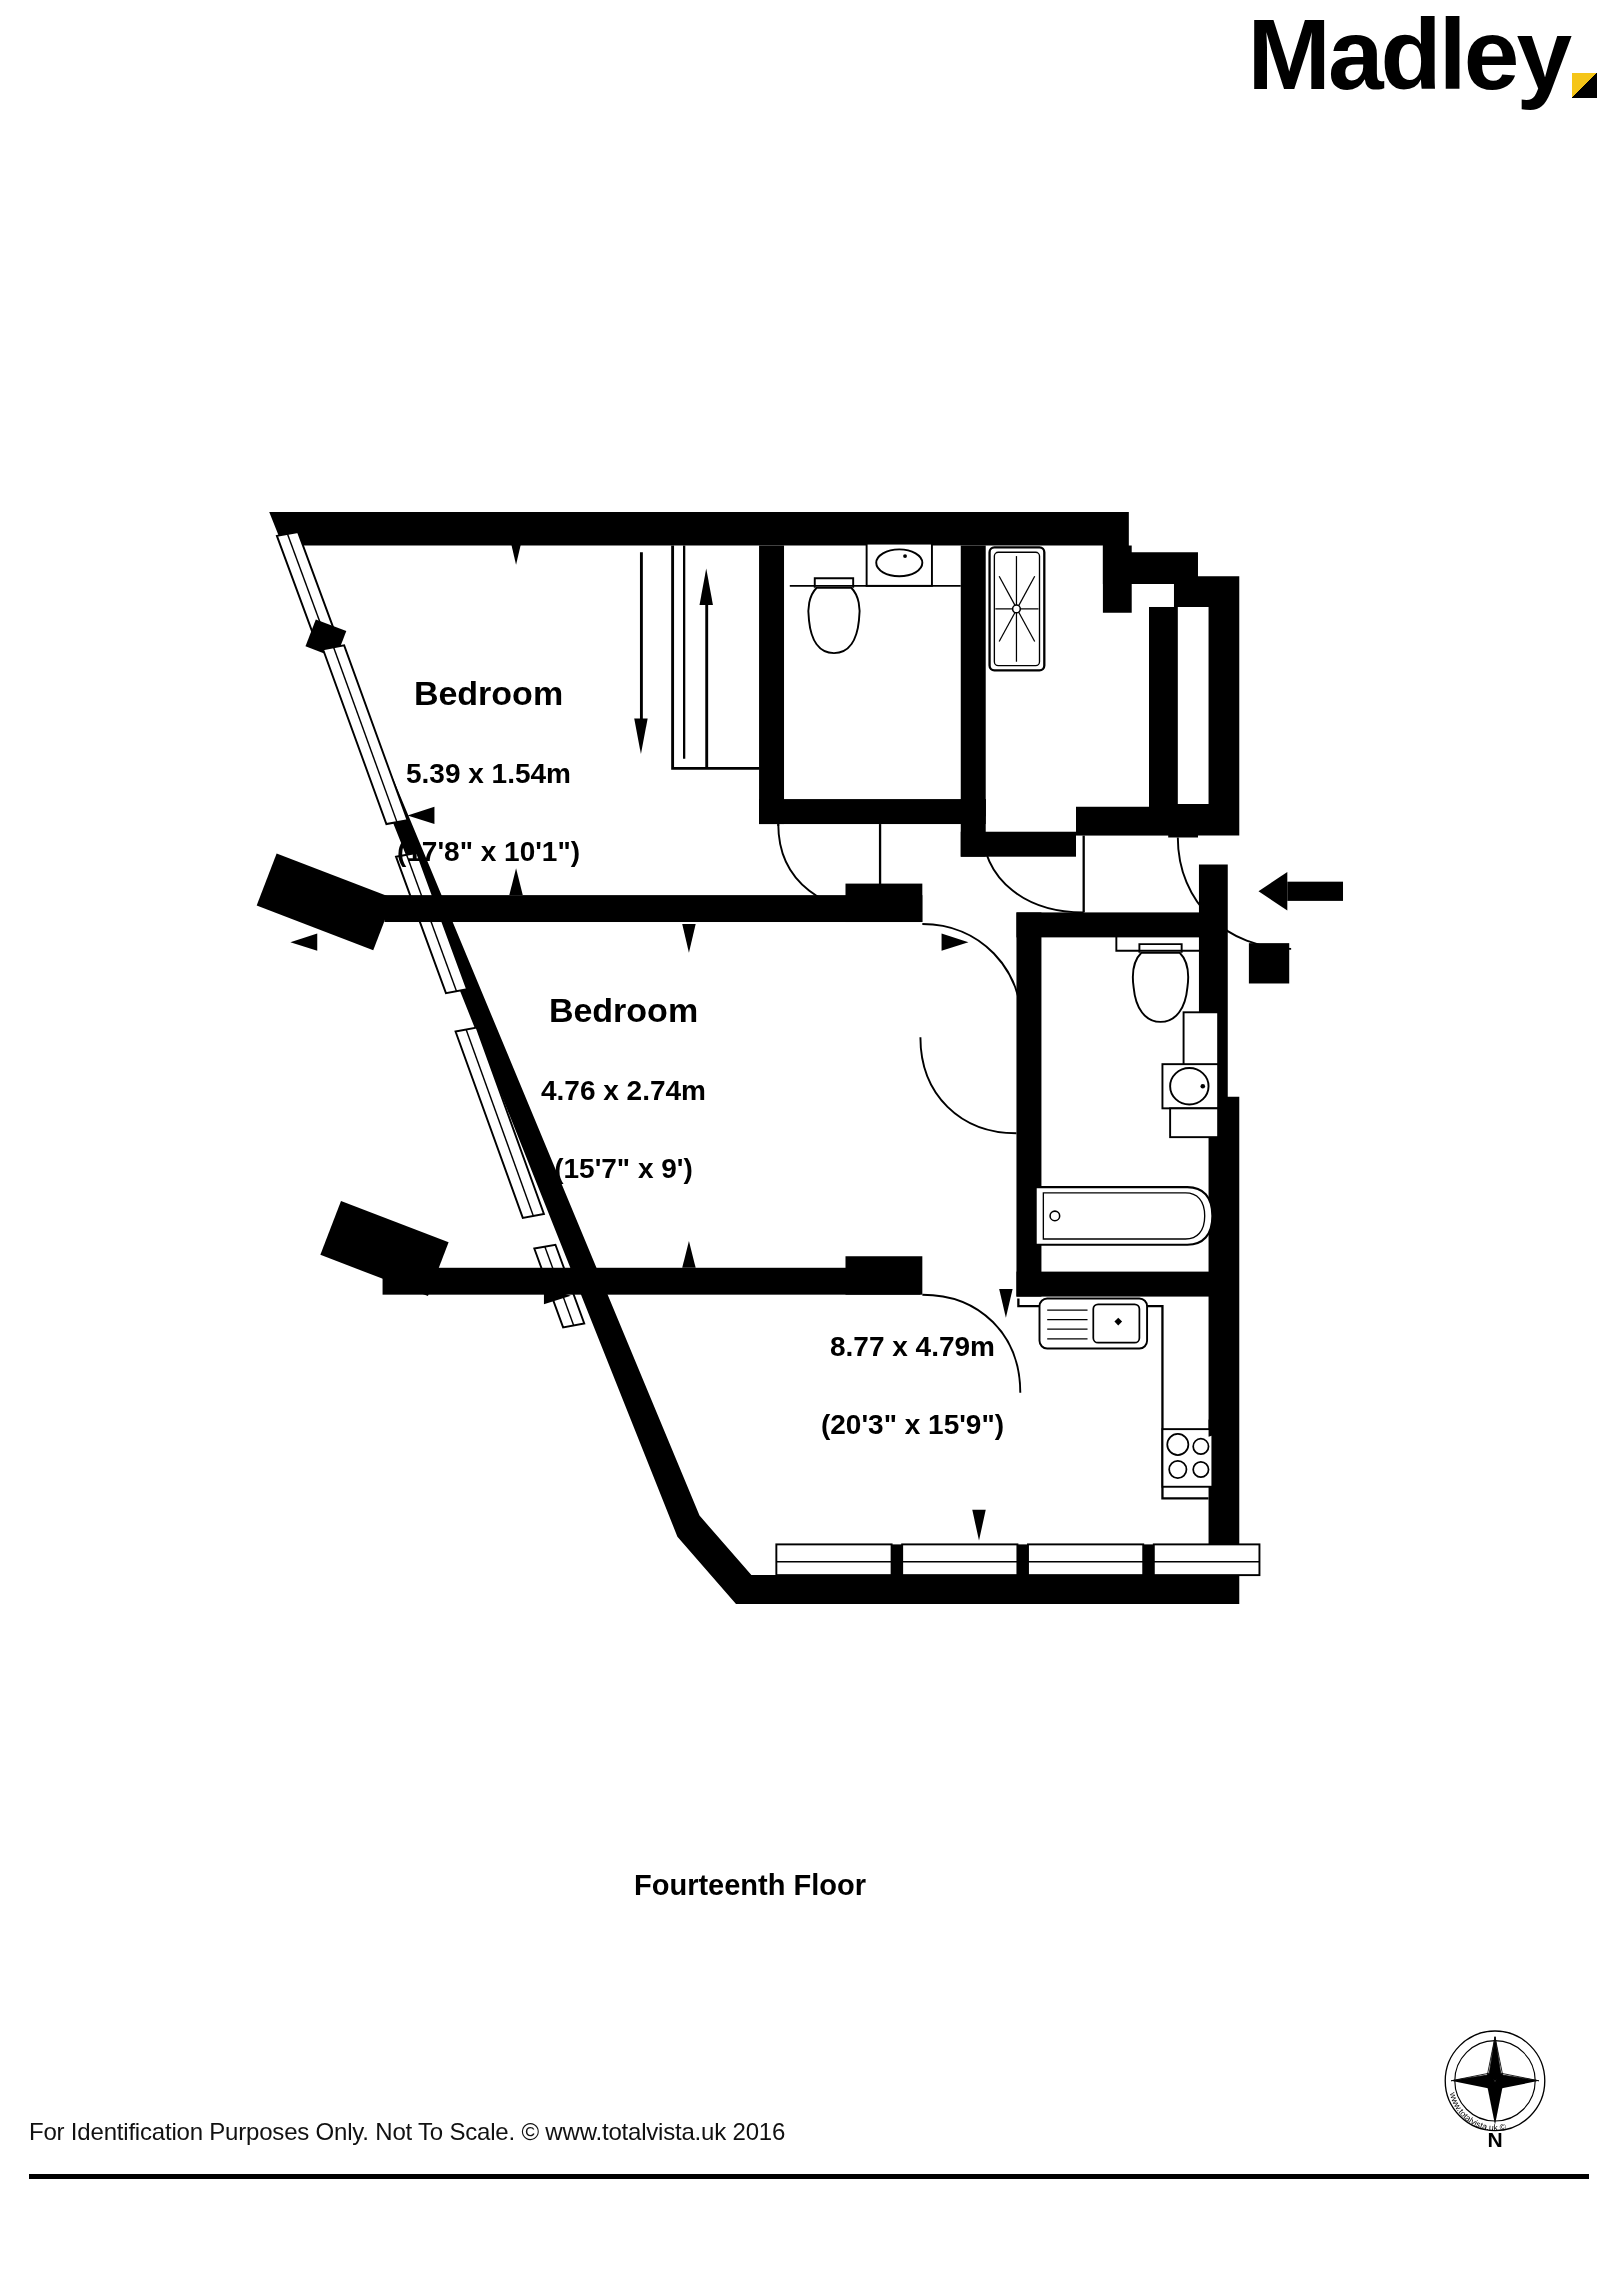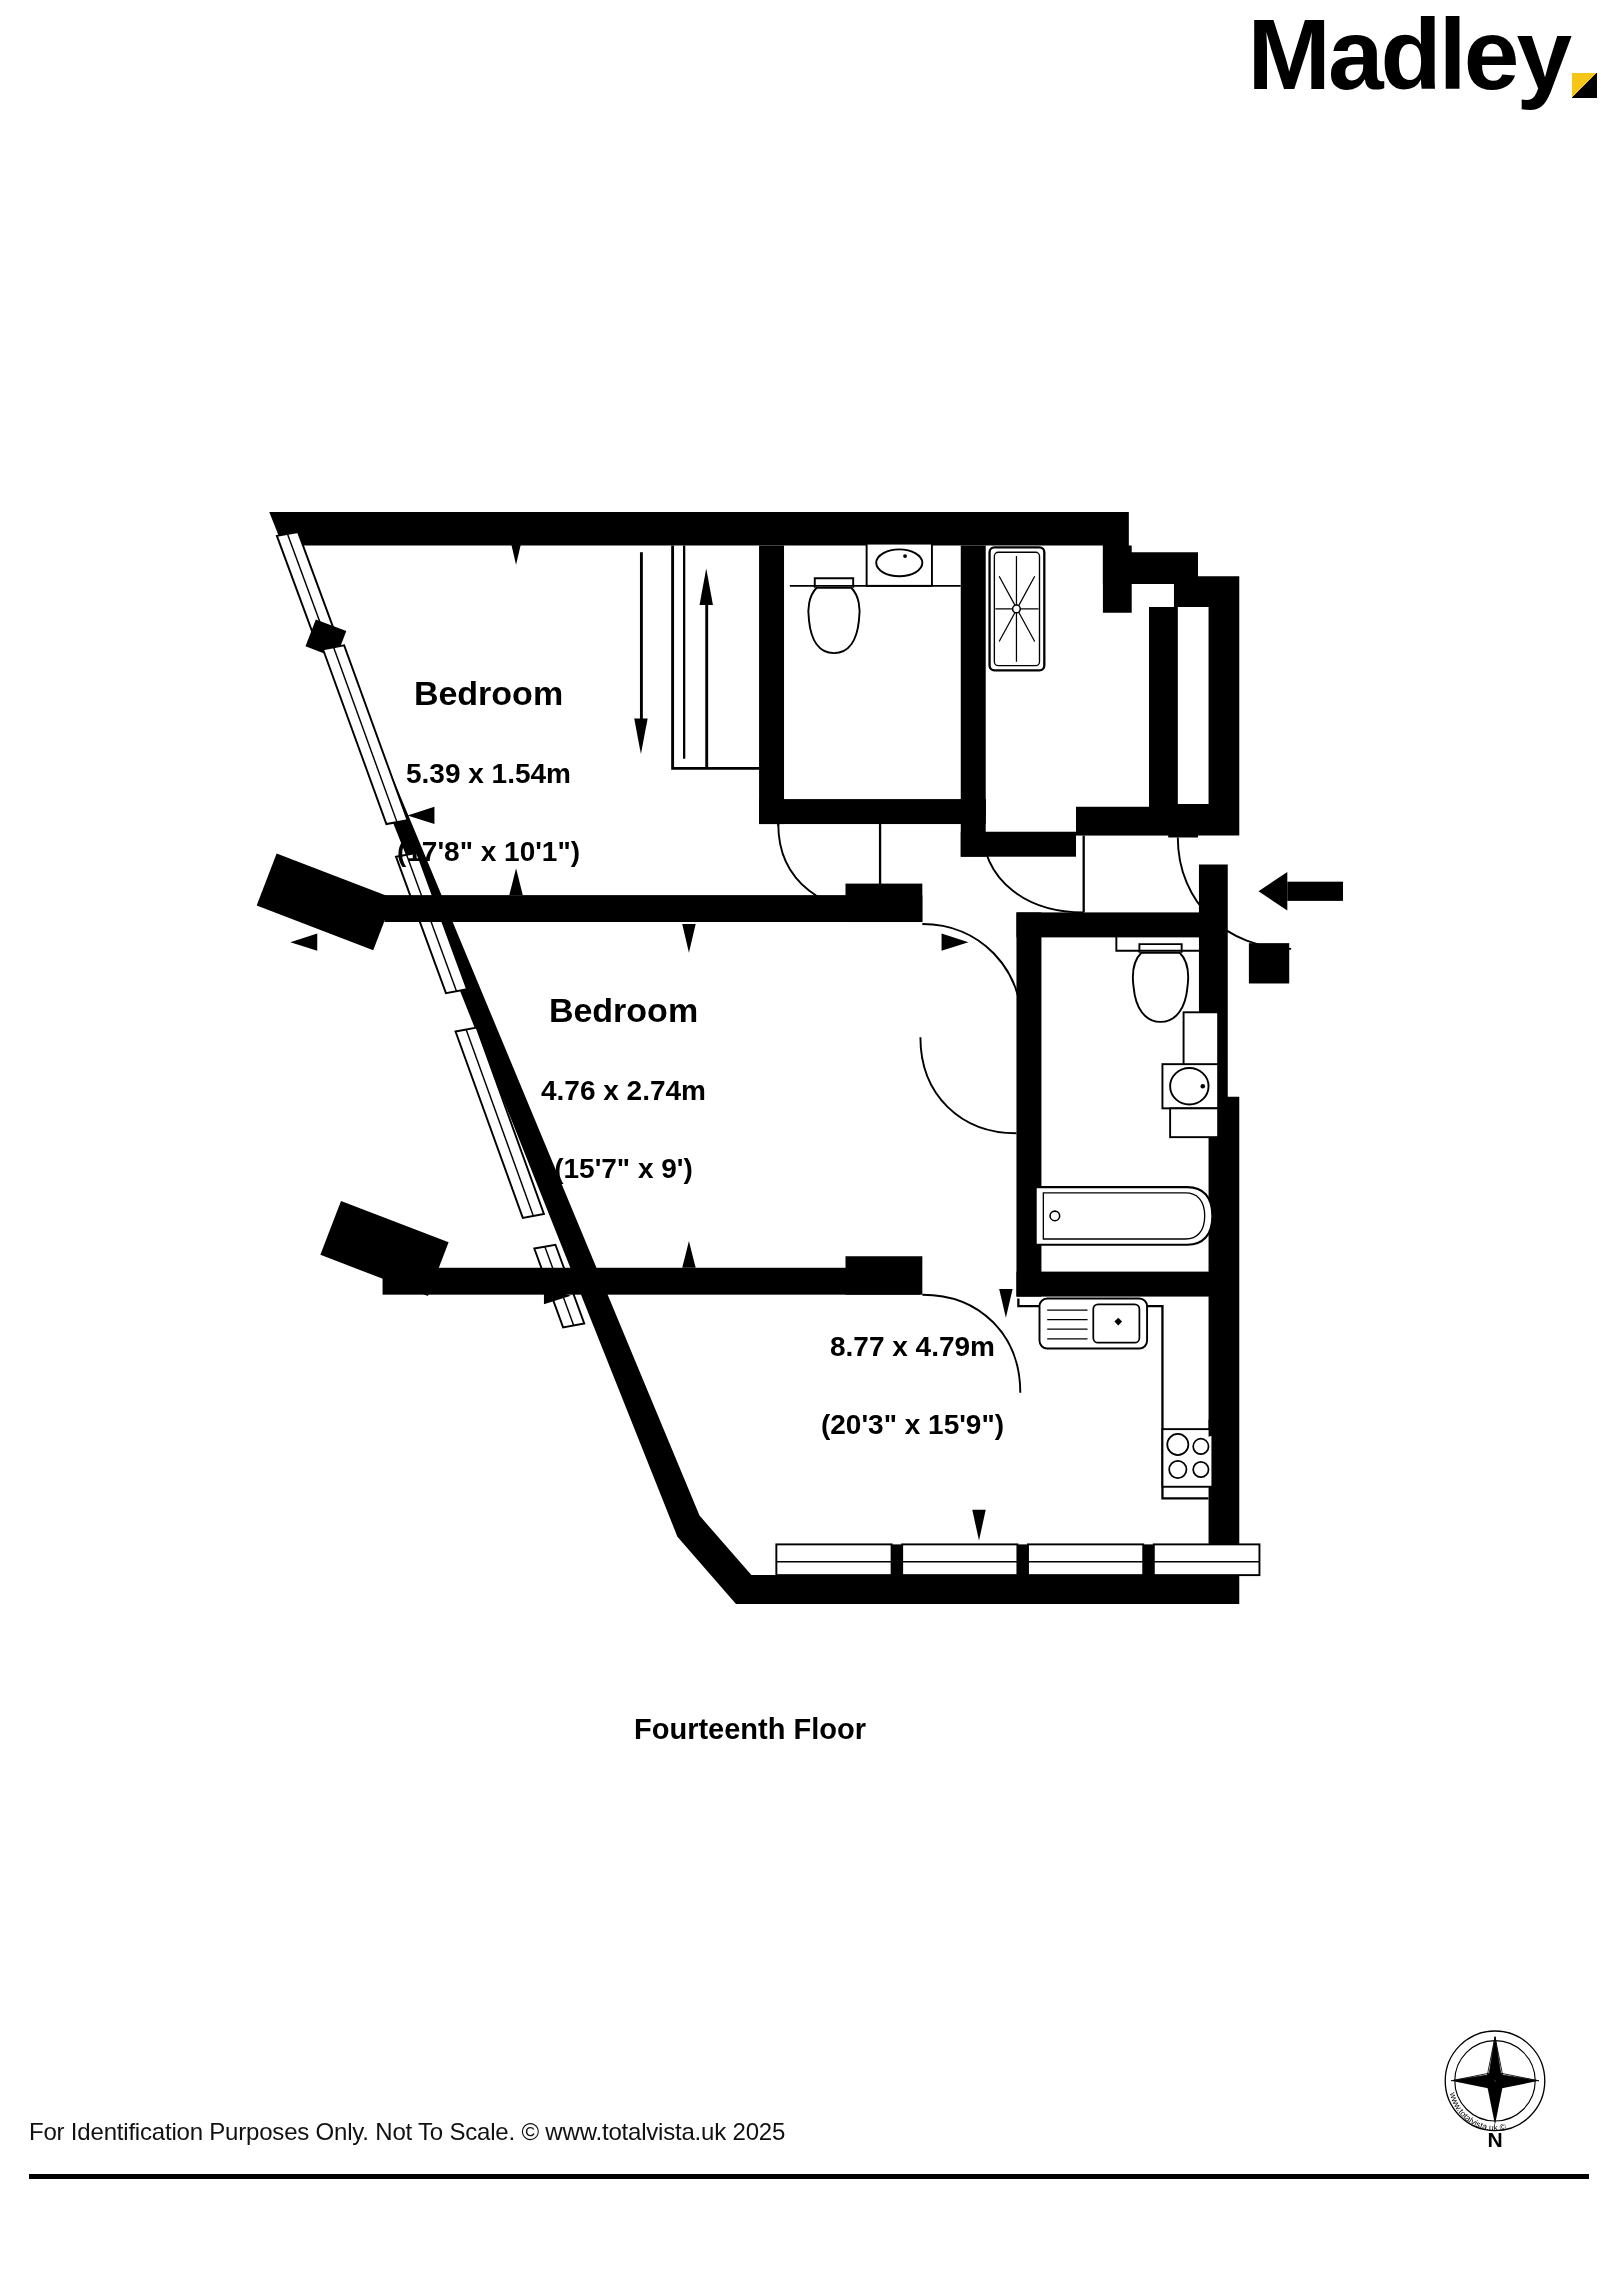--- a/index.html
+++ b/index.html
@@ -60,21 +60,21 @@
   .room-label .rl-name { font-size: 34px; }
   .room-label .rl-dim  { font-size: 28px; }
 
   #label-bedroom-1 { left: 335px; top: 629px; width: 307px; }
   #label-bedroom-2 { left: 470px; top: 946px; width: 307px; }
   #label-kitchen   { left: 759px; top: 1287px; width: 307px; }
 
   #floor-title {
     position: absolute;
     left: 0;
-    top: 1713px;
+    top: 1869px;
     width: 1538px;
     text-align: center;
     font-size: 29px;
     font-weight: bold;
     color: #000000;
     font-family: "Liberation Sans", sans-serif;
   }
   #floor-title-inner { margin-left: -38px; display: inline-block; }
 
   
@@ -415,21 +415,21 @@
   <polygon points="24,58 64,50 70,58 64,66" fill="#000000"></polygon>
   <polygon points="116,58 76,50 70,58 76,66" fill="#000000"></polygon>
   <polygon points="70,12 78,52 116,58 76,50" fill="#ffffff" stroke="#000000" stroke-width="0.8"></polygon>
   <polygon points="70,12 62,52 24,58 64,50" fill="#ffffff" stroke="#000000" stroke-width="0.8"></polygon>
   <text font-family="'Liberation Sans', sans-serif" font-size="9" fill="#000000">
     <textPath href="#ringpath" startOffset="6%">www.totalvista.uk ©</textPath>
   </text>
   <text x="70" y="127" text-anchor="middle" font-family="'Liberation Sans', sans-serif" font-size="22" font-weight="bold" fill="#000000">N</text>
 </svg>
 
-<div id="disclaimer">For Identification Purposes Only. Not To Scale. © www.totalvista.uk  2025</div>
+<div id="disclaimer">For Identification Purposes Only. Not To Scale. © www.totalvista.uk  2016</div>
 <div id="footer-rule"></div>
 
 <div id="footer-bar">
   
 
   
 
   
 </div>
 

